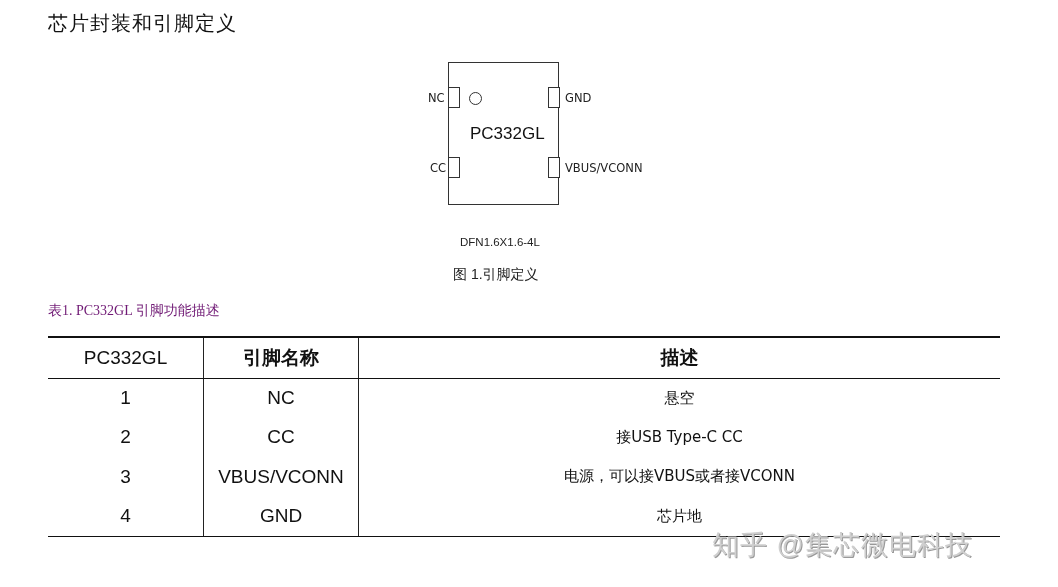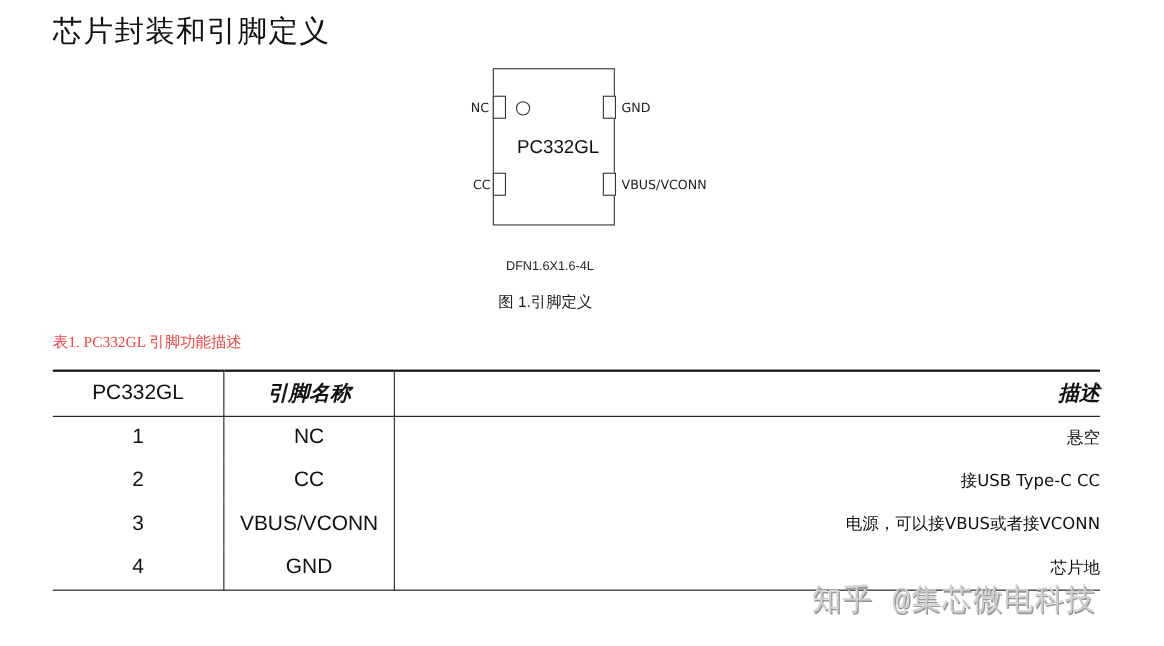--- a/index.html
+++ b/index.html
@@ -1,40 +1,40 @@
 <!DOCTYPE html>
 <html><head>
 <meta charset="utf-8">
 <style>
   html, body { margin:0; padding:0; background:#ffffff; }
   body { width:1058px; height:587px; position:relative; overflow:hidden;
          font-family:"Liberation Sans","DejaVu Sans",sans-serif; color:#111; }
   .abs { position:absolute; }
-  #page-title { left:48px; top:10px; font-size:27px; letter-spacing:1px; color:#111;
+  #page-title { left:48px; top:10px; font-size:20px; letter-spacing:1px; color:#111;
                 font-family:"DejaVu Sans",sans-serif; }
   #chip-body { left:448px; top:62px; width:111px; height:143px; border:1.5px solid #333; box-sizing:border-box; }
   .pad { position:absolute; width:12px; height:21px; border:1.5px solid #333; background:#fff; box-sizing:border-box; }
   .pin1mark { position:absolute; width:13px; height:13px; border:1.3px solid #333; border-radius:50%; box-sizing:border-box; }
   .pinlabel { position:absolute; font-size:11.5px; color:#222; font-family:"DejaVu Sans",sans-serif; }
   #chip-name { left:470px; top:124px; font-size:17px; color:#111; }
   #package-label { left:460px; top:236px; font-size:11.5px; font-family:Liberation Sans, sans-serif; color:#222; }
   #figure-caption { left:453px; top:266px; font-size:14px; font-family:Liberation Sans, sans-serif; color:#222; }
-  #table-caption { left:48px; top:302px; font-size:14px; font-family:"Liberation Serif","DejaVu Serif",serif; color:#ef4444; }
+  #table-caption { left:48px; top:302px; font-size:14px; font-family:"Liberation Serif","DejaVu Serif",serif; color:#701a75; }
   #pin-table { position:absolute; left:48px; top:336px; width:952px; border-collapse:collapse; }
   #pin-table th, #pin-table td { padding:0; font-weight:normal; font-size:19px; }
   #pin-table thead tr { height:41px; }
   #pin-table thead th { border-top:2px solid #111; border-bottom:1.5px solid #111; }
   #pin-table tbody tr { height:39.5px; }
   #pin-table tbody tr:last-child td { border-bottom:1.5px solid #111; }
   #pin-table .c1 { width:155px; text-align:center; border-right:1.2px solid #222; }
   #pin-table .c2 { width:154px; text-align:center; border-right:1.2px solid #222; }
-  #pin-table .c3 { text-align:right; }
-  #pin-table thead th.c2, #pin-table thead th.c3 { font-weight:bold; font-family:"DejaVu Sans",sans-serif;font-style:italic; }
+  #pin-table .c3 { text-align:center; }
+  #pin-table thead th.c2, #pin-table thead th.c3 { font-weight:bold; font-family:"DejaVu Sans",sans-serif; }
   #pin-table tbody td.c3 { font-family:"DejaVu Sans",sans-serif; font-size:15px; }
-  #watermark { left:738px; top:527px; font-size:27px; color:#cfcfcf; font-family:Liberation Mono, monospace;
+  #watermark { left:712px; top:527px; font-size:27px; color:#cfcfcf; font-family:Liberation Sans, sans-serif;
                text-shadow:1px 1px 0 #999; letter-spacing:1px; }
 </style>
 </head>
 <body>
 
 <div id="page-title" class="abs">芯片封装和引脚定义</div>
 
 <div>
   <div id="chip-body" class="abs"></div>
   <div class="pad" style="left:448px;top:87px;"></div>

